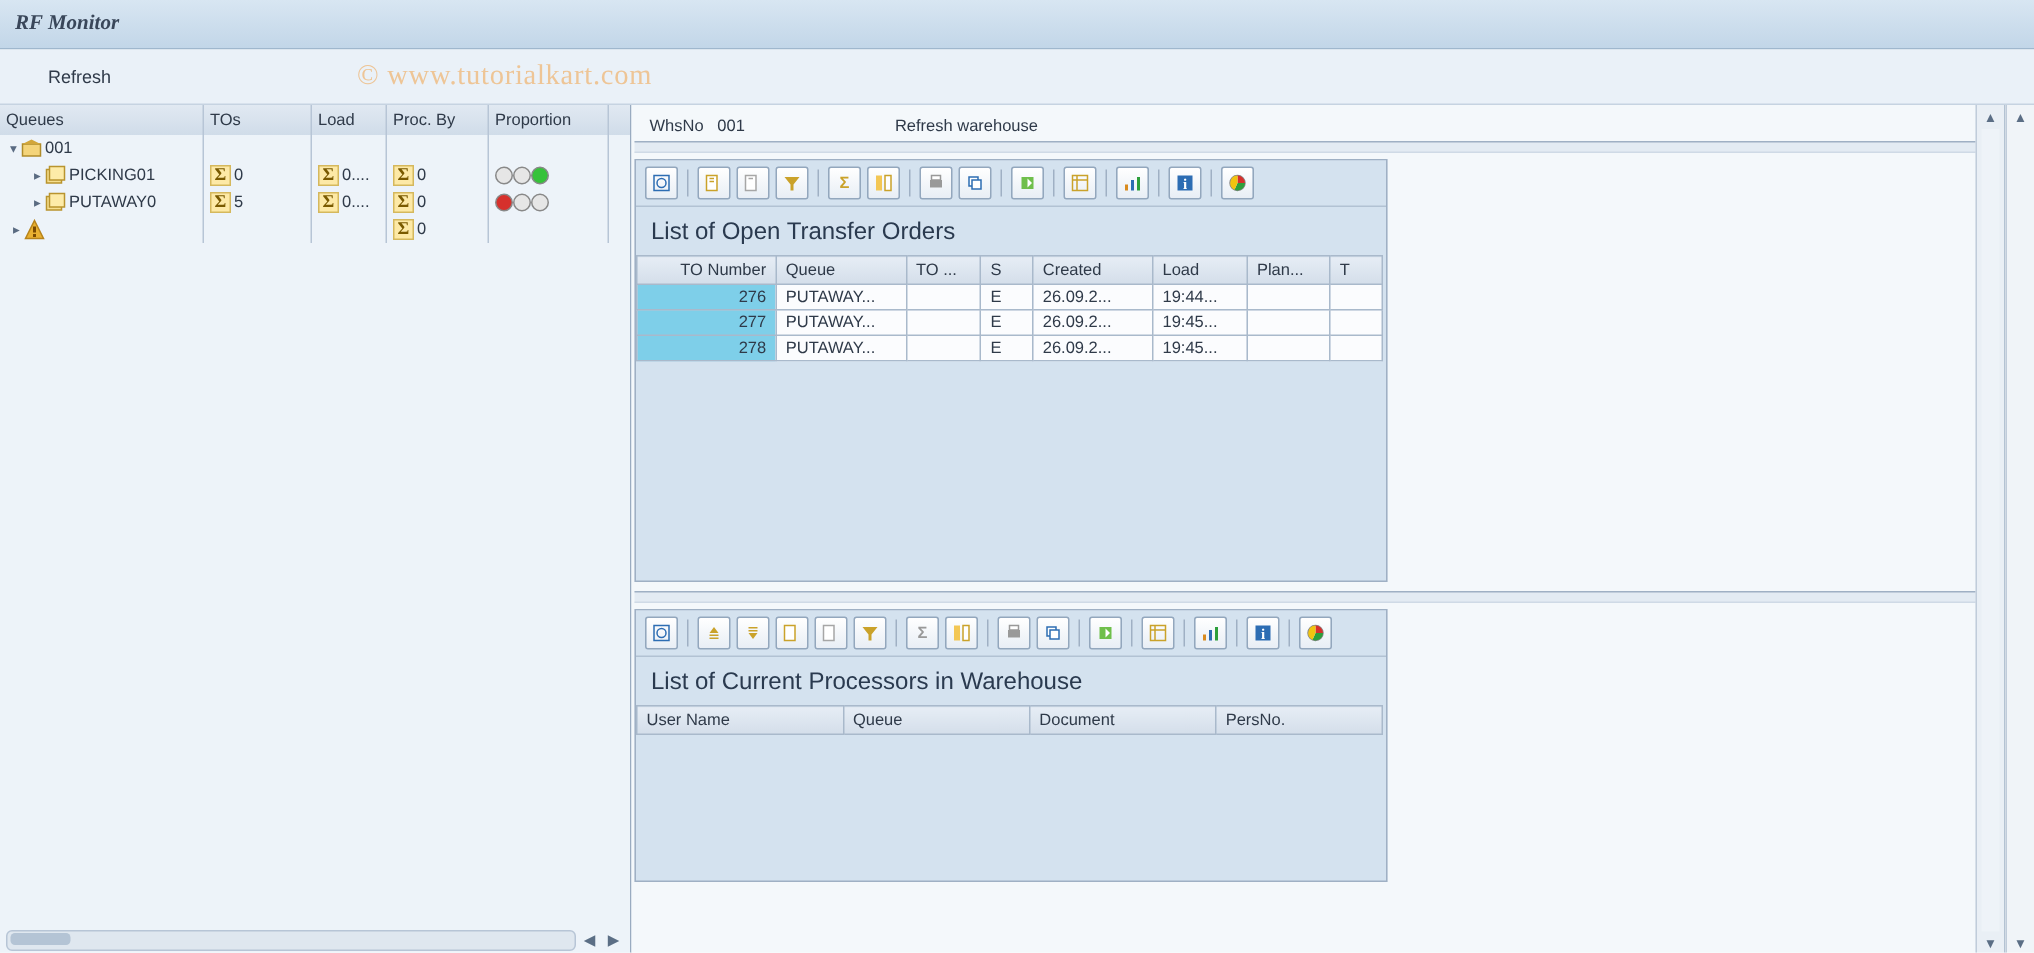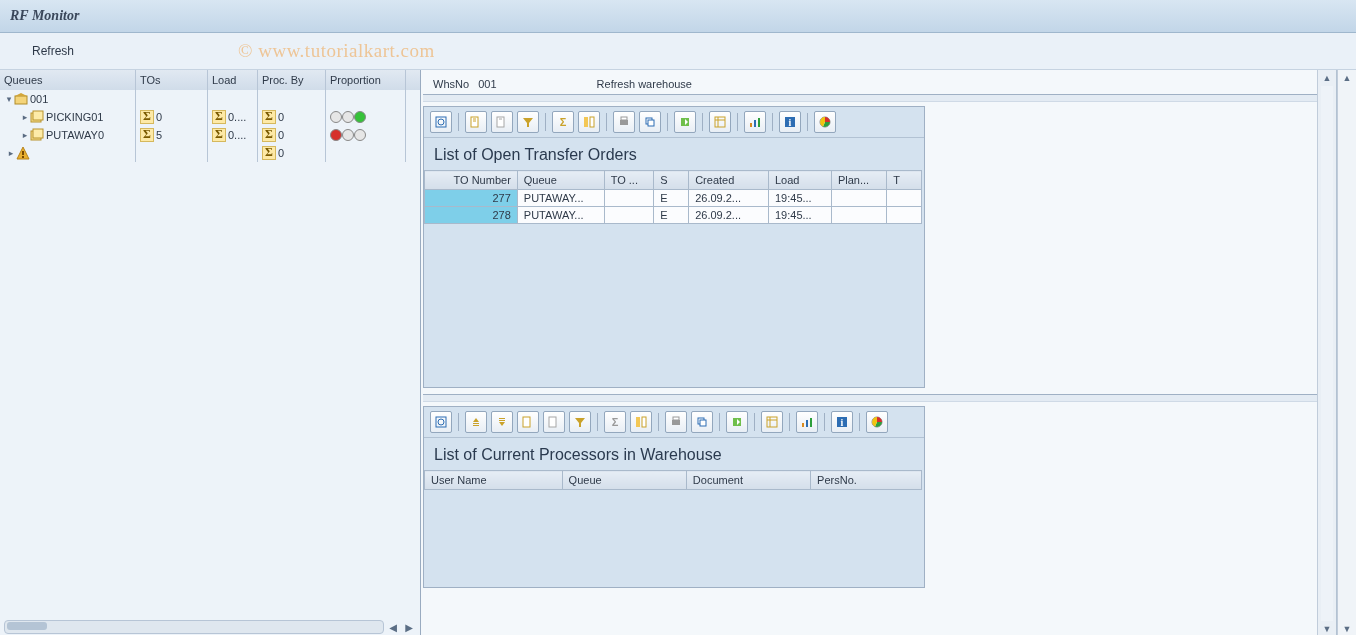--- a/index.html
+++ b/index.html
@@ -474,20 +474,30 @@
           <th style="width:40px;">TO ...</th>
           <th style="width:24px;">S</th>
           <th style="width:70px;">Created</th>
           <th style="width:52px;">Load</th>
           <th style="width:44px;">Plan...</th>
           <th style="width:24px;">T</th>
         </tr>
           </thead>
         <tbody id="orders-body">
             <tr class="rowsel">
+              <td class="numcell">276</td>
+              <td>PUTAWAY...</td>
+              <td></td>
+              <td>E</td>
+              <td>26.09.2...</td>
+              <td>19:44...</td>
+              <td></td>
+              <td></td>
+            </tr>
+            <tr class="rowsel">
               <td class="numcell">277</td>
               <td>PUTAWAY...</td>
               <td></td>
               <td>E</td>
               <td>26.09.2...</td>
               <td>19:45...</td>
               <td></td>
               <td></td>
             </tr>
             <tr class="rowsel">

